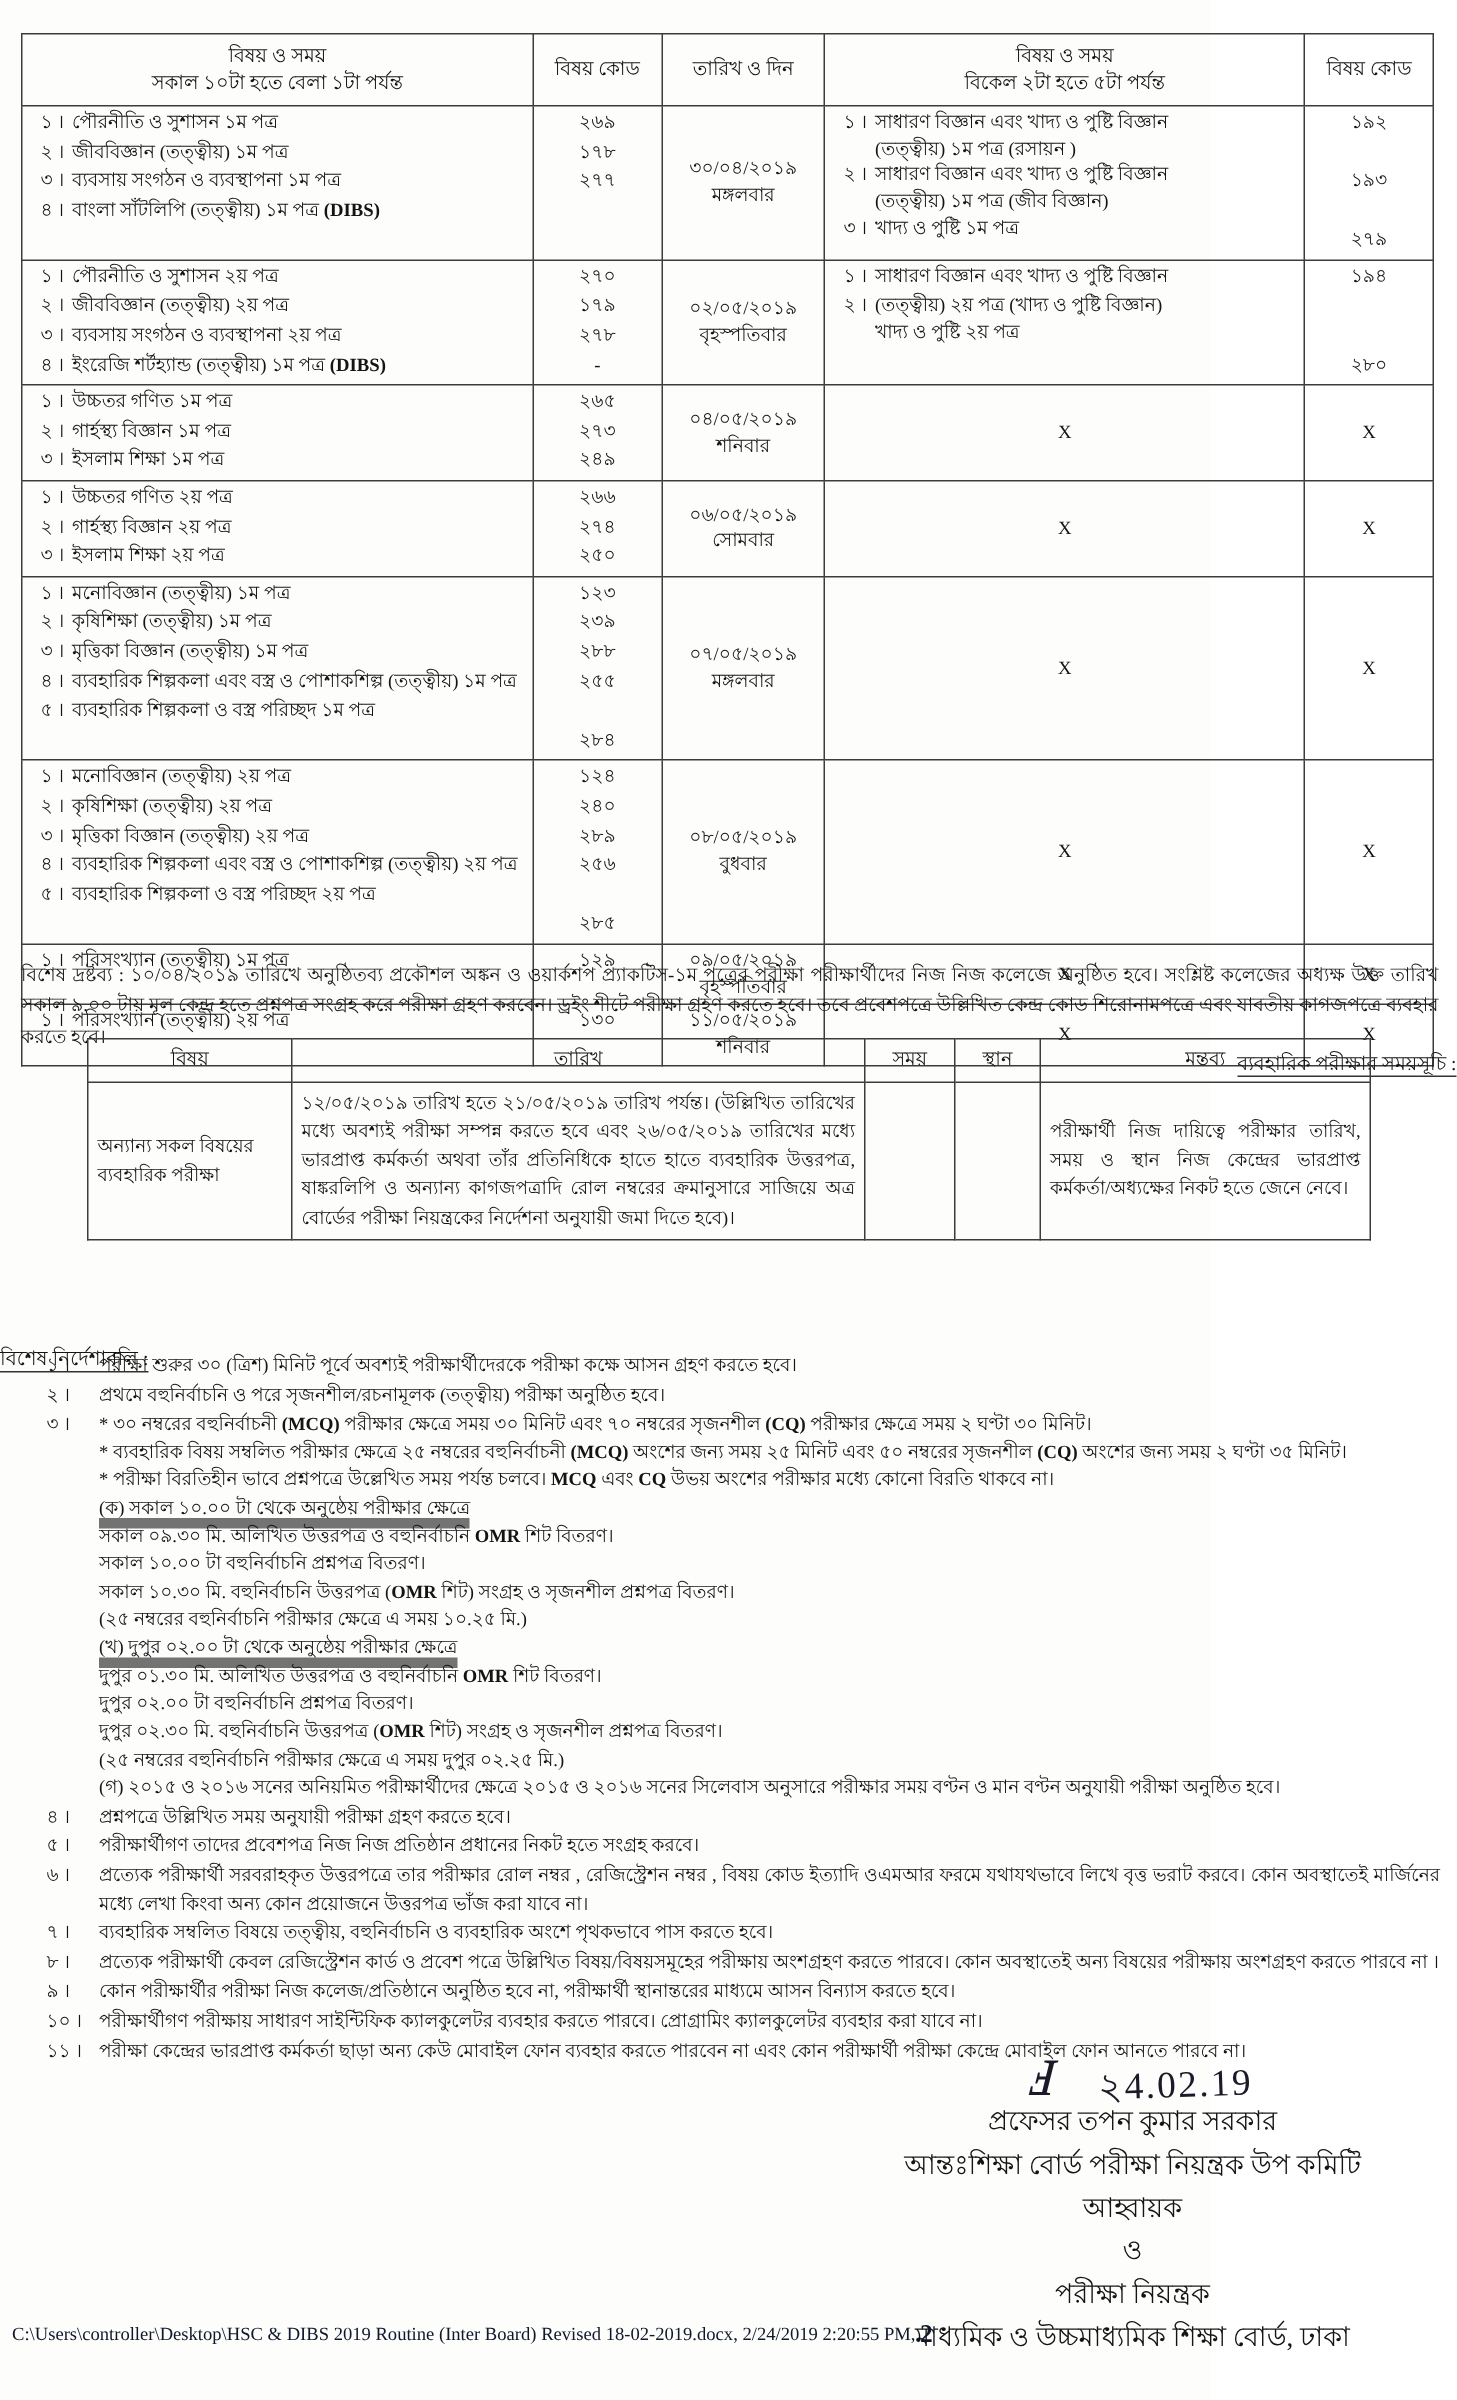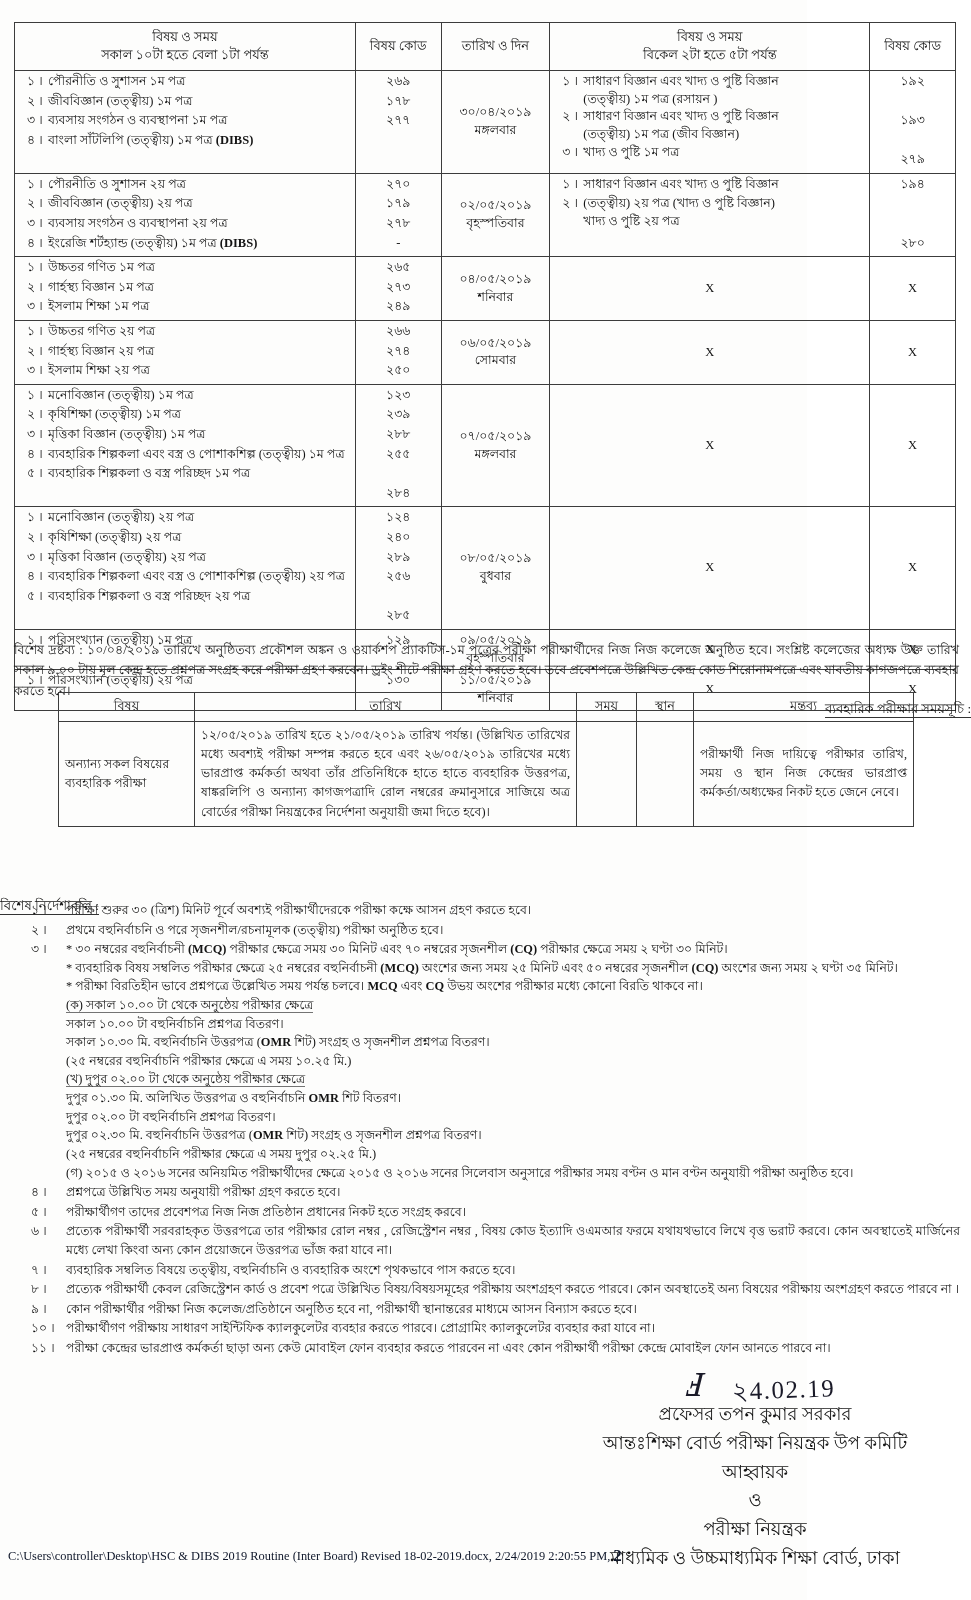--- a/index.html
+++ b/index.html
@@ -173,21 +173,21 @@
   }
   .inst-num {
     flex: 0 0 42px;
     width: 42px;
     text-align: left;
     padding-left: 11px;
     box-sizing: border-box;
   }
   .inst-body { flex: 1 1 auto; text-align: justify; }
   .sub-line { display:block; padding-left: 4px; }
-  .sub-line.u span.ul { border-bottom: 1px solid #737373; font-family: Liberation Serif, serif; }
+  .sub-line.u span.ul { border-bottom: 7px solid #737373; font-family: Liberation Serif, serif; }
 
   
   .sig-block {
     position: absolute;
     left: 560px;
     top: 1400px;
     width: 390px;
     text-align: center;
     font-size: 18px;
     line-height: 1.60;
@@ -625,20 +625,21 @@
           <div class="sub-line">প্রথমে বহুনির্বাচনি ও পরে সৃজনশীল/রচনামূলক (তত্ত্বীয়) পরীক্ষা অনুষ্ঠিত হবে।</div>
         </div>
       </div>
       <div class="inst-item">
         <div class="inst-num">৩ ।</div>
         <div class="inst-body">
           <div class="sub-line">* ৩০ নম্বরের বহুনির্বাচনী <span class="eng">(<span class="eng">MCQ</span>)</span> পরীক্ষার ক্ষেত্রে সময় ৩০ মিনিট এবং ৭০ নম্বরের সৃজনশীল <span class="eng">(<span class="eng">CQ</span>)</span> পরীক্ষার ক্ষেত্রে সময় ২ ঘণ্টা ৩০ মিনিট।</div>
           <div class="sub-line">* ব্যবহারিক বিষয় সম্বলিত পরীক্ষার ক্ষেত্রে ২৫ নম্বরের বহুনির্বাচনী <span class="eng">(<span class="eng">MCQ</span>)</span> অংশের জন্য সময় ২৫ মিনিট এবং ৫০ নম্বরের সৃজনশীল <span class="eng">(<span class="eng">CQ</span>)</span> অংশের জন্য সময় ২ ঘণ্টা ৩৫ মিনিট।</div>
           <div class="sub-line">* পরীক্ষা বিরতিহীন ভাবে প্রশ্নপত্রে উল্লেখিত সময় পর্যন্ত চলবে। <span class="eng">MCQ</span> এবং <span class="eng">CQ</span> উভয় অংশের পরীক্ষার মধ্যে কোনো বিরতি থাকবে না।</div>
           <div class="sub-line u"><span class="ul">(ক) সকাল ১০.০০ টা থেকে অনুষ্ঠেয় পরীক্ষার ক্ষেত্রে</span></div>
+          <div class="sub-line">সকাল ০৯.৩০ মি. অলিখিত উত্তরপত্র ও বহুনির্বাচনি <span class="eng">OMR</span> শিট বিতরণ।</div>
           <div class="sub-line">সকাল ১০.০০ টা বহুনির্বাচনি প্রশ্নপত্র বিতরণ।</div>
           <div class="sub-line">সকাল ১০.৩০ মি. বহুনির্বাচনি উত্তরপত্র (<span class="eng">OMR</span> শিট) সংগ্রহ ও সৃজনশীল প্রশ্নপত্র বিতরণ।</div>
           <div class="sub-line">(২৫ নম্বরের বহুনির্বাচনি পরীক্ষার ক্ষেত্রে এ সময় ১০.২৫ মি.)</div>
           <div class="sub-line u"><span class="ul">(খ) দুপুর ০২.০০ টা থেকে অনুষ্ঠেয় পরীক্ষার ক্ষেত্রে</span></div>
           <div class="sub-line">দুপুর ০১.৩০ মি. অলিখিত উত্তরপত্র ও বহুনির্বাচনি <span class="eng">OMR</span> শিট বিতরণ।</div>
           <div class="sub-line">দুপুর ০২.০০ টা বহুনির্বাচনি প্রশ্নপত্র বিতরণ।</div>
           <div class="sub-line">দুপুর ০২.৩০ মি. বহুনির্বাচনি উত্তরপত্র (<span class="eng">OMR</span> শিট) সংগ্রহ ও সৃজনশীল প্রশ্নপত্র বিতরণ।</div>
           <div class="sub-line">(২৫ নম্বরের বহুনির্বাচনি পরীক্ষার ক্ষেত্রে এ সময় দুপুর ০২.২৫ মি.)</div>
           <div class="sub-line">(গ) ২০১৫ ও ২০১৬ সনের অনিয়মিত পরীক্ষার্থীদের ক্ষেত্রে ২০১৫ ও ২০১৬ সনের সিলেবাস অনুসারে পরীক্ষার সময় বণ্টন ও মান বণ্টন অনুযায়ী পরীক্ষা অনুষ্ঠিত হবে।</div>
         </div>

